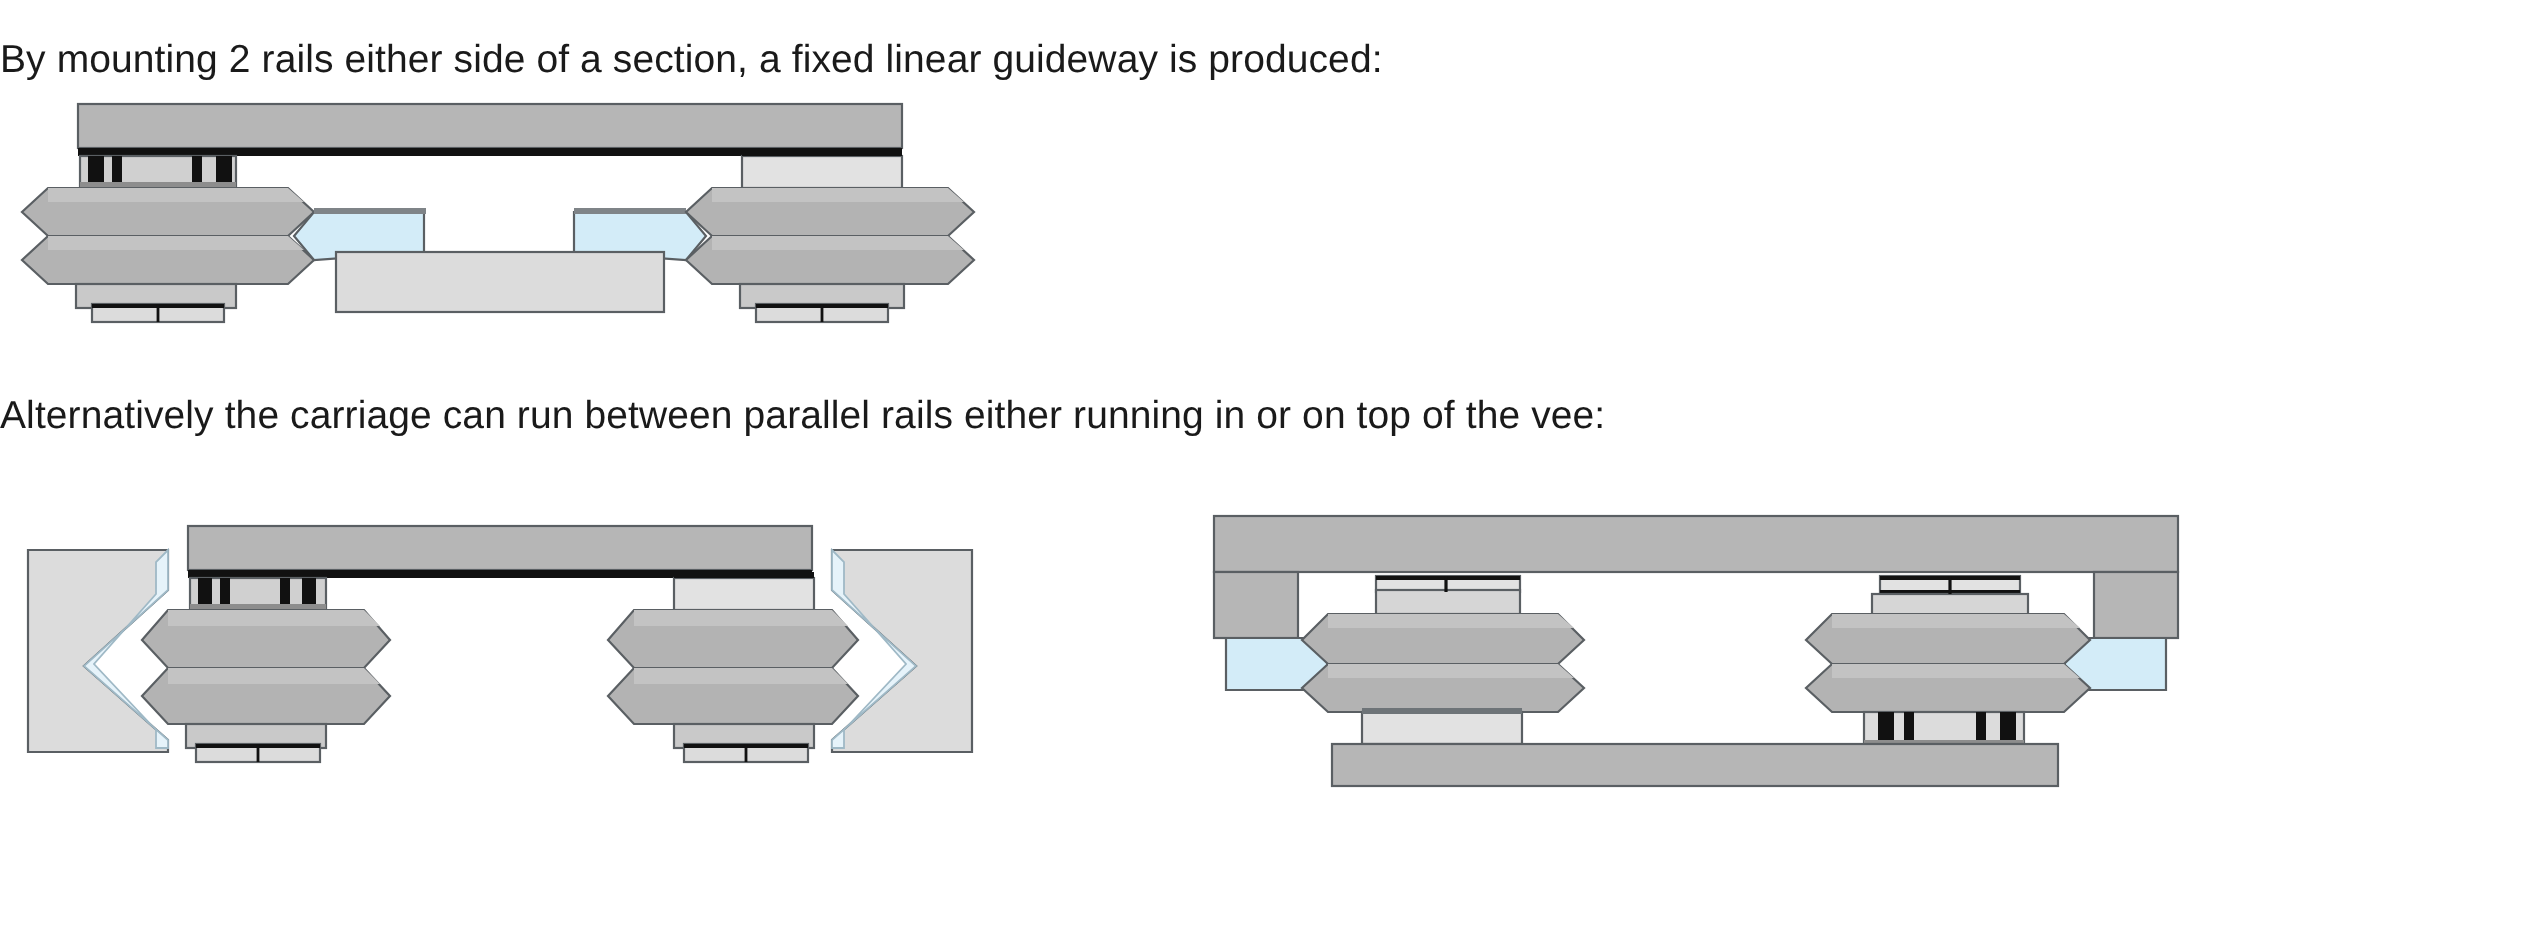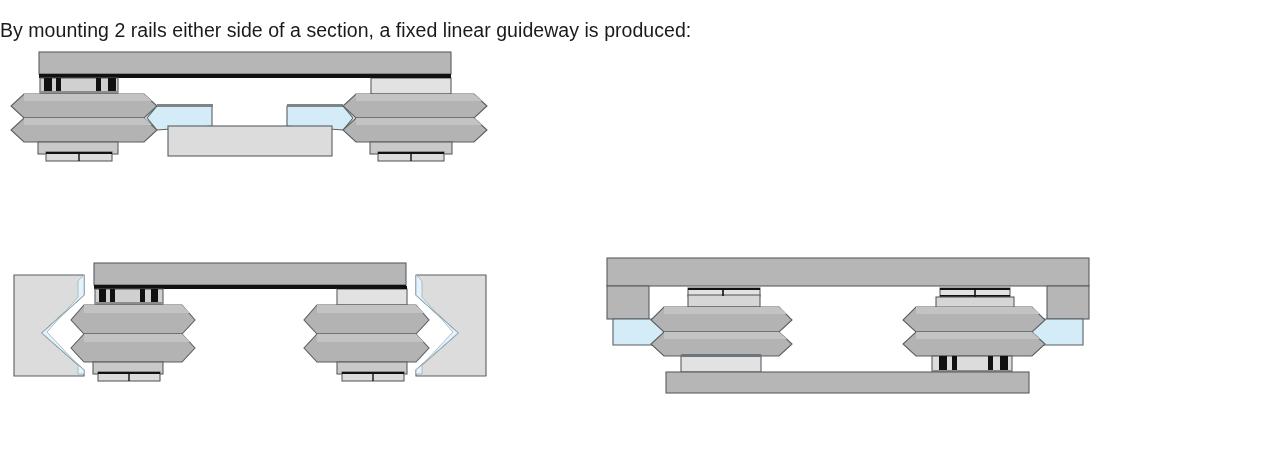--- a/index.html
+++ b/index.html
@@ -111,20 +111,21 @@
           <rect x="370" y="94" width="82" height="12" fill="#c9c9c9"></rect>
           <rect x="378" y="104" width="66" height="9" fill="#dcdcdc"></rect>
           <rect x="378" y="104" width="66" height="2" fill="#111111" stroke="none"></rect>
           <line x1="411" y1="104" x2="411" y2="113" stroke="#111111" stroke-width="1.4"></line>
         </g>
 
       </g>
     </svg>
   </div>
 
+  <div class="caption" id="caption-bottom">Alternatively the carriage can run between parallel rails either running in or on top of the vee:</div>
 
   <div class="figure" id="figure-rails-in-vee">
     <svg width="500" height="140" viewBox="0 0 500 140" xmlns="http://www.w3.org/2000/svg">
       <g stroke="#5a5f63" stroke-width="1.1" stroke-linejoin="miter">
 
         <g>
           <path d="M 14 25 L 84 25 L 84 45 L 42 83 L 84 120 L 84 126 L 14 126 Z" fill="#dcdcdc"></path>
           <path d="M 78 31 L 78 47 L 47 82 L 78 115 L 78 124 L 84 124 L 84 120 L 42 83 L 84 45 L 84 25 Z" fill="#e6f3fa" stroke="#9fb9c6" stroke-width="0.9"></path>
         </g>
 

